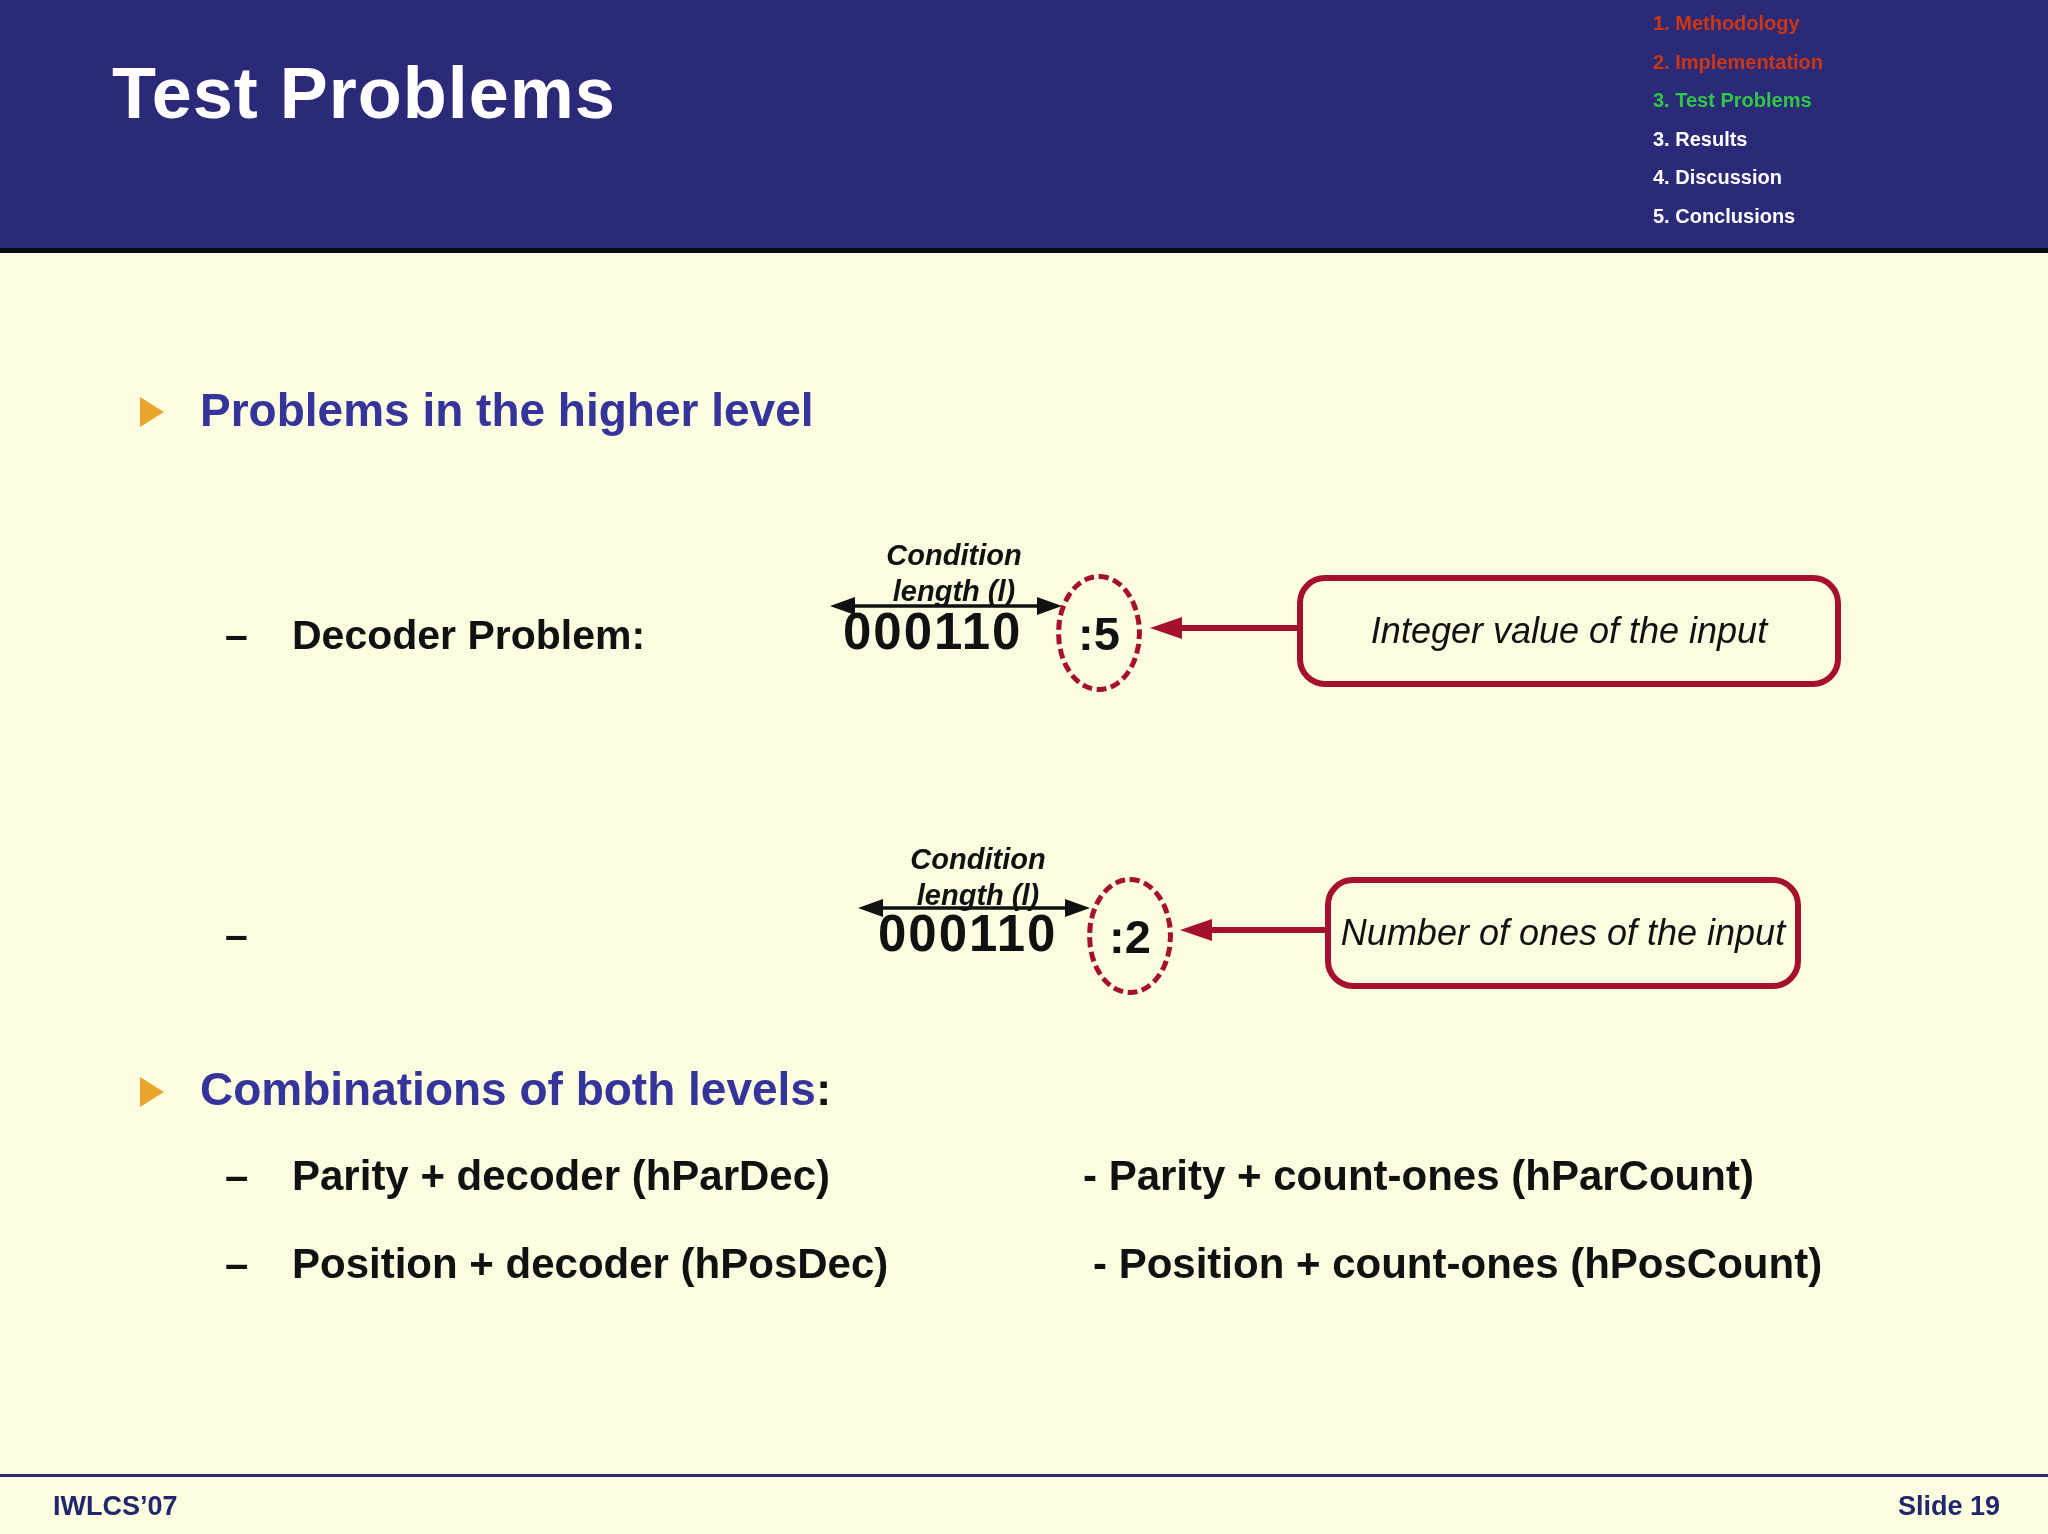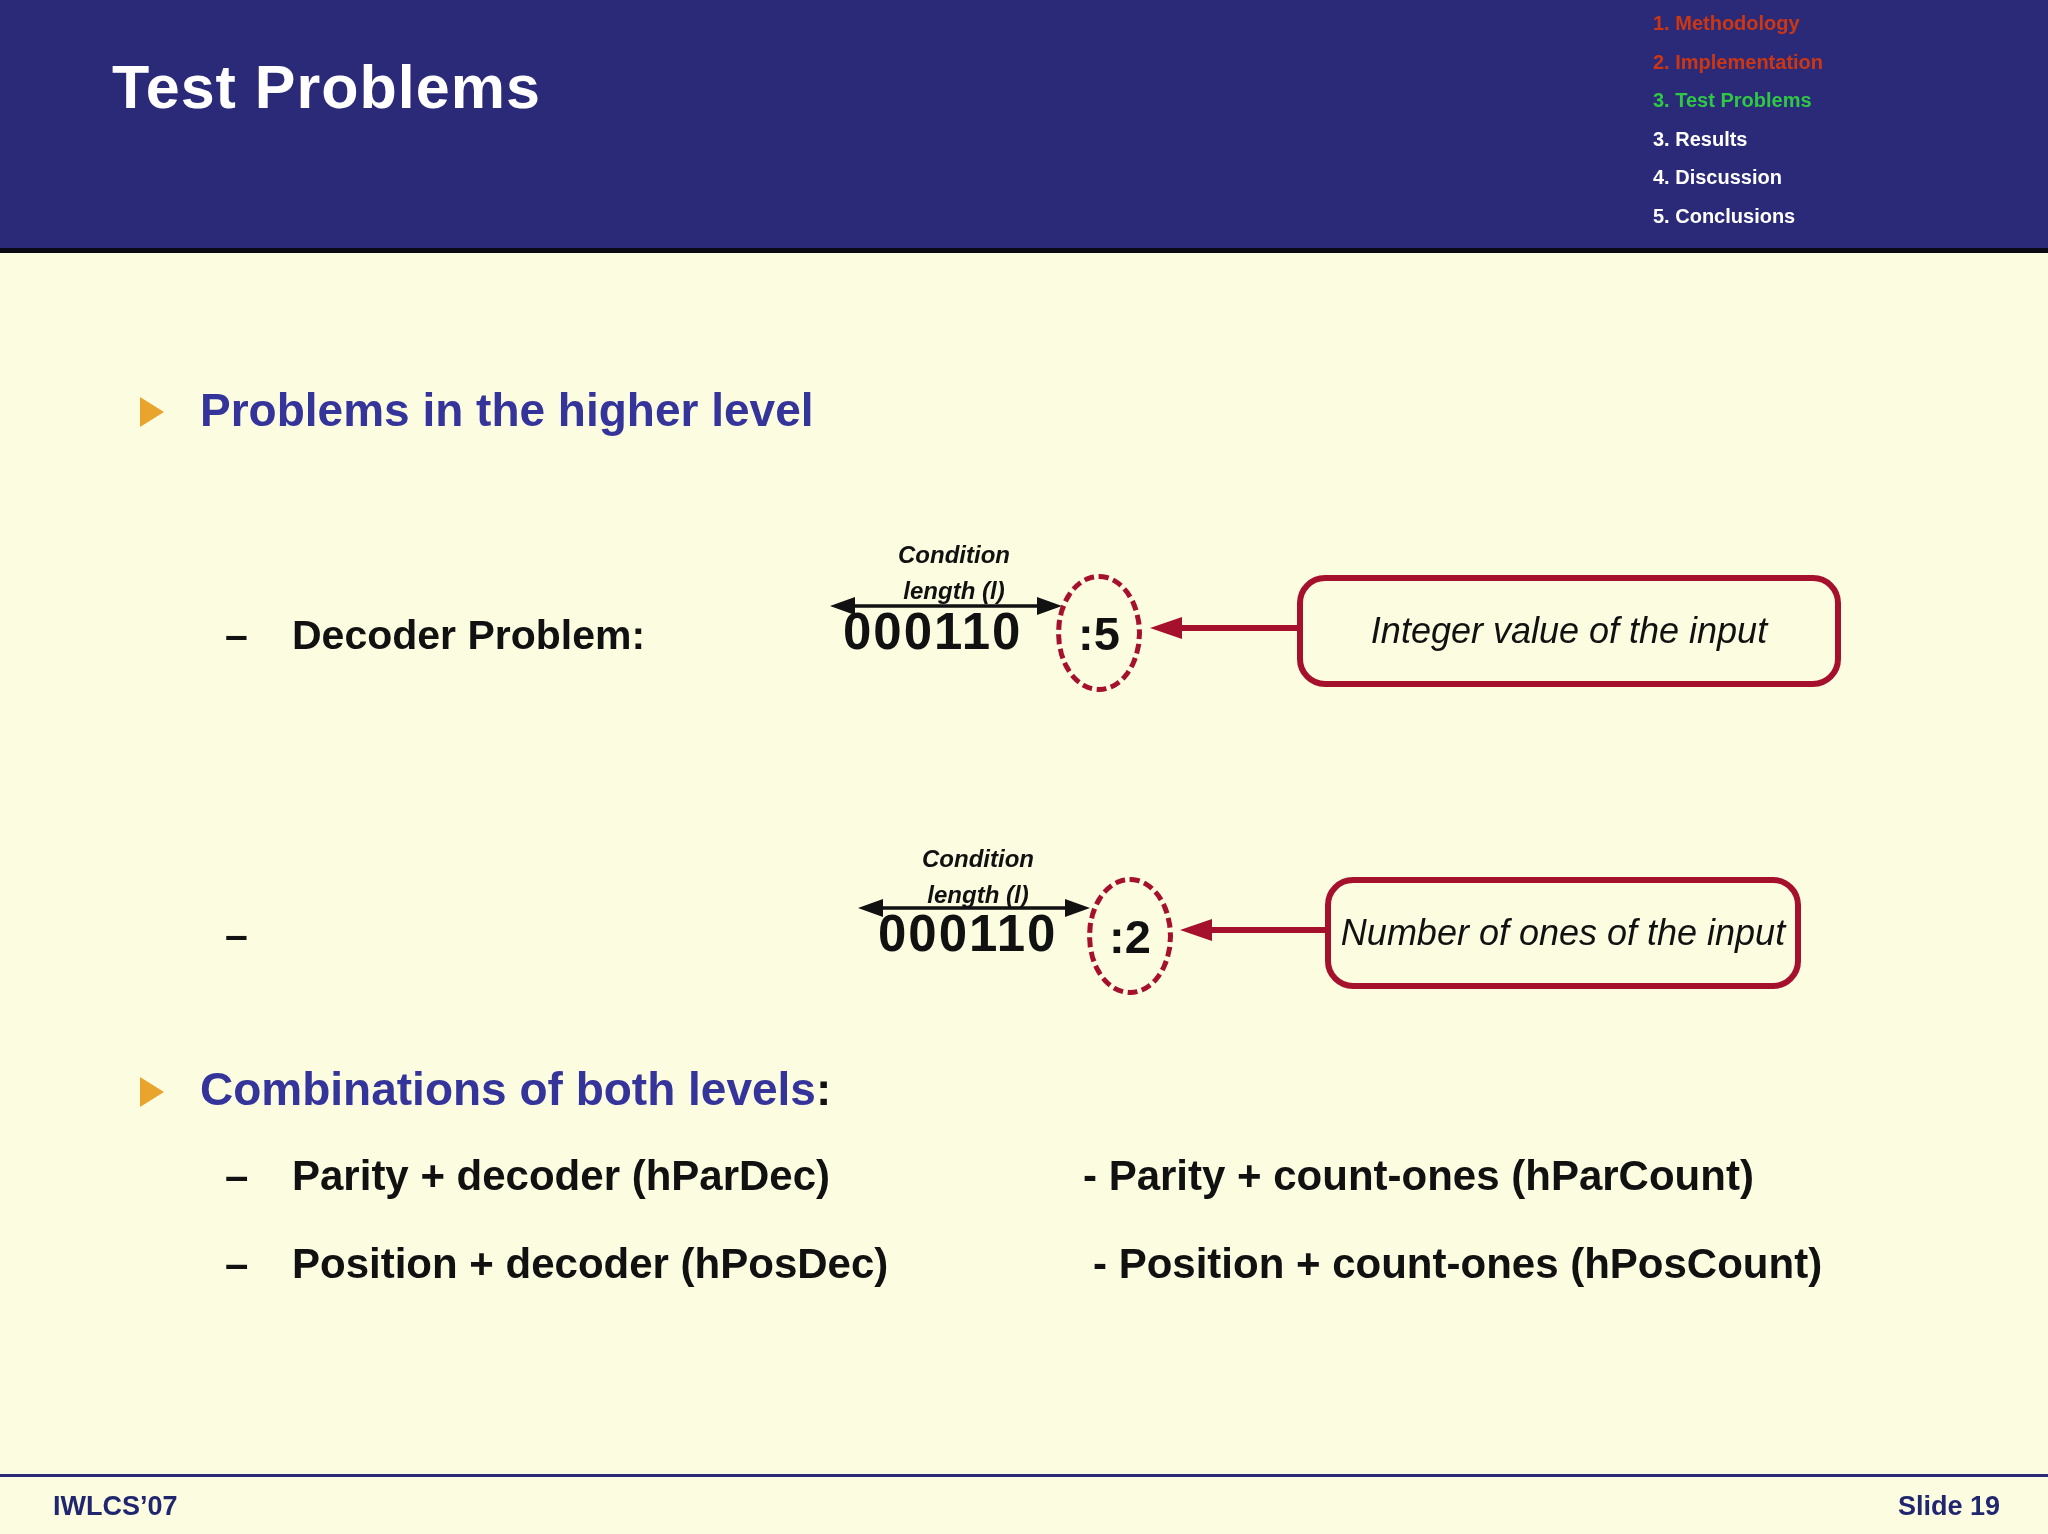--- a/index.html
+++ b/index.html
@@ -6,38 +6,38 @@
   body{
     width:2048px;height:1534px;
     font-family:"Liberation Sans",sans-serif;
     background:#FCFCE1;
     position:relative;overflow:hidden;
   }
   .slide{position:absolute;left:0;top:0;width:2048px;height:1534px;background:#FCFCE1;}
 
   
   .header{position:absolute;left:0;top:0;width:2048px;height:248px;background:#2B2A78;border-bottom:5px solid #0A0A14;}
-  .title{position:absolute;left:112px;top:52px;margin:0;font-size:61px;font-weight:bold;color:#FFFFFF;letter-spacing:1px;}
+  .title{position:absolute;left:112px;top:52px;margin:0;font-size:72px;font-weight:bold;color:#FFFFFF;letter-spacing:1px;}
   .agenda{position:absolute;left:1653px;top:4px;display:flex;flex-direction:column;}
   .agenda .nav-item{font-size:20px;font-weight:bold;line-height:38.5px;white-space:nowrap;}
   .nav-done{color:#CC3712;}
   .nav-active{color:#2FC845;}
   .nav-next{color:#FFFFFF;}
 
   
   .arrow-bullet{position:absolute;width:0;height:0;border-left:24px solid #E8A42D;border-top:15px solid transparent;border-bottom:15px solid transparent;}
   .h-blue{position:absolute;font-size:46px;font-weight:bold;color:#35349B;white-space:nowrap;}
   .h-blue .colon{color:#111111;}
 
   
   .btext{position:absolute;font-size:41px;font-weight:bold;color:#111111;white-space:nowrap;}
   .row-text{position:absolute;font-size:42px;font-weight:bold;color:#111111;white-space:nowrap;}
 
   
-  .cond{position:absolute;width:232px;text-align:center;font-size:24px;font-style:italic;font-weight:bold;color:#111111;line-height:36px;}
+  .cond{position:absolute;width:232px;text-align:center;font-size:29px;font-style:italic;font-weight:bold;color:#111111;line-height:36px;}
   .bits{position:absolute;font-size:51px;font-weight:bold;color:#111111;letter-spacing:2px;white-space:nowrap;}
   .dashed-ellipse{position:absolute;width:86px;height:118px;border:5px dashed #A5102C;border-radius:50%;display:flex;align-items:center;justify-content:center;box-sizing:border-box;}
   .dashed-ellipse .val{font-size:47px;font-weight:bold;color:#111111;}
   .callout-box{position:absolute;border:6px solid #A5102C;border-radius:28px;display:flex;align-items:center;justify-content:center;box-sizing:border-box;background:transparent;}
   .callout-box .callout-text{font-size:36px;font-style:italic;color:#111111;white-space:nowrap;}
   .svgabs{position:absolute;}
 
   
   .footer-line{position:absolute;left:0;top:1474px;width:2048px;height:3px;background:#2B2A78;}
   .footer-text{position:absolute;font-size:27px;font-weight:bold;color:#20276E;white-space:nowrap;}

